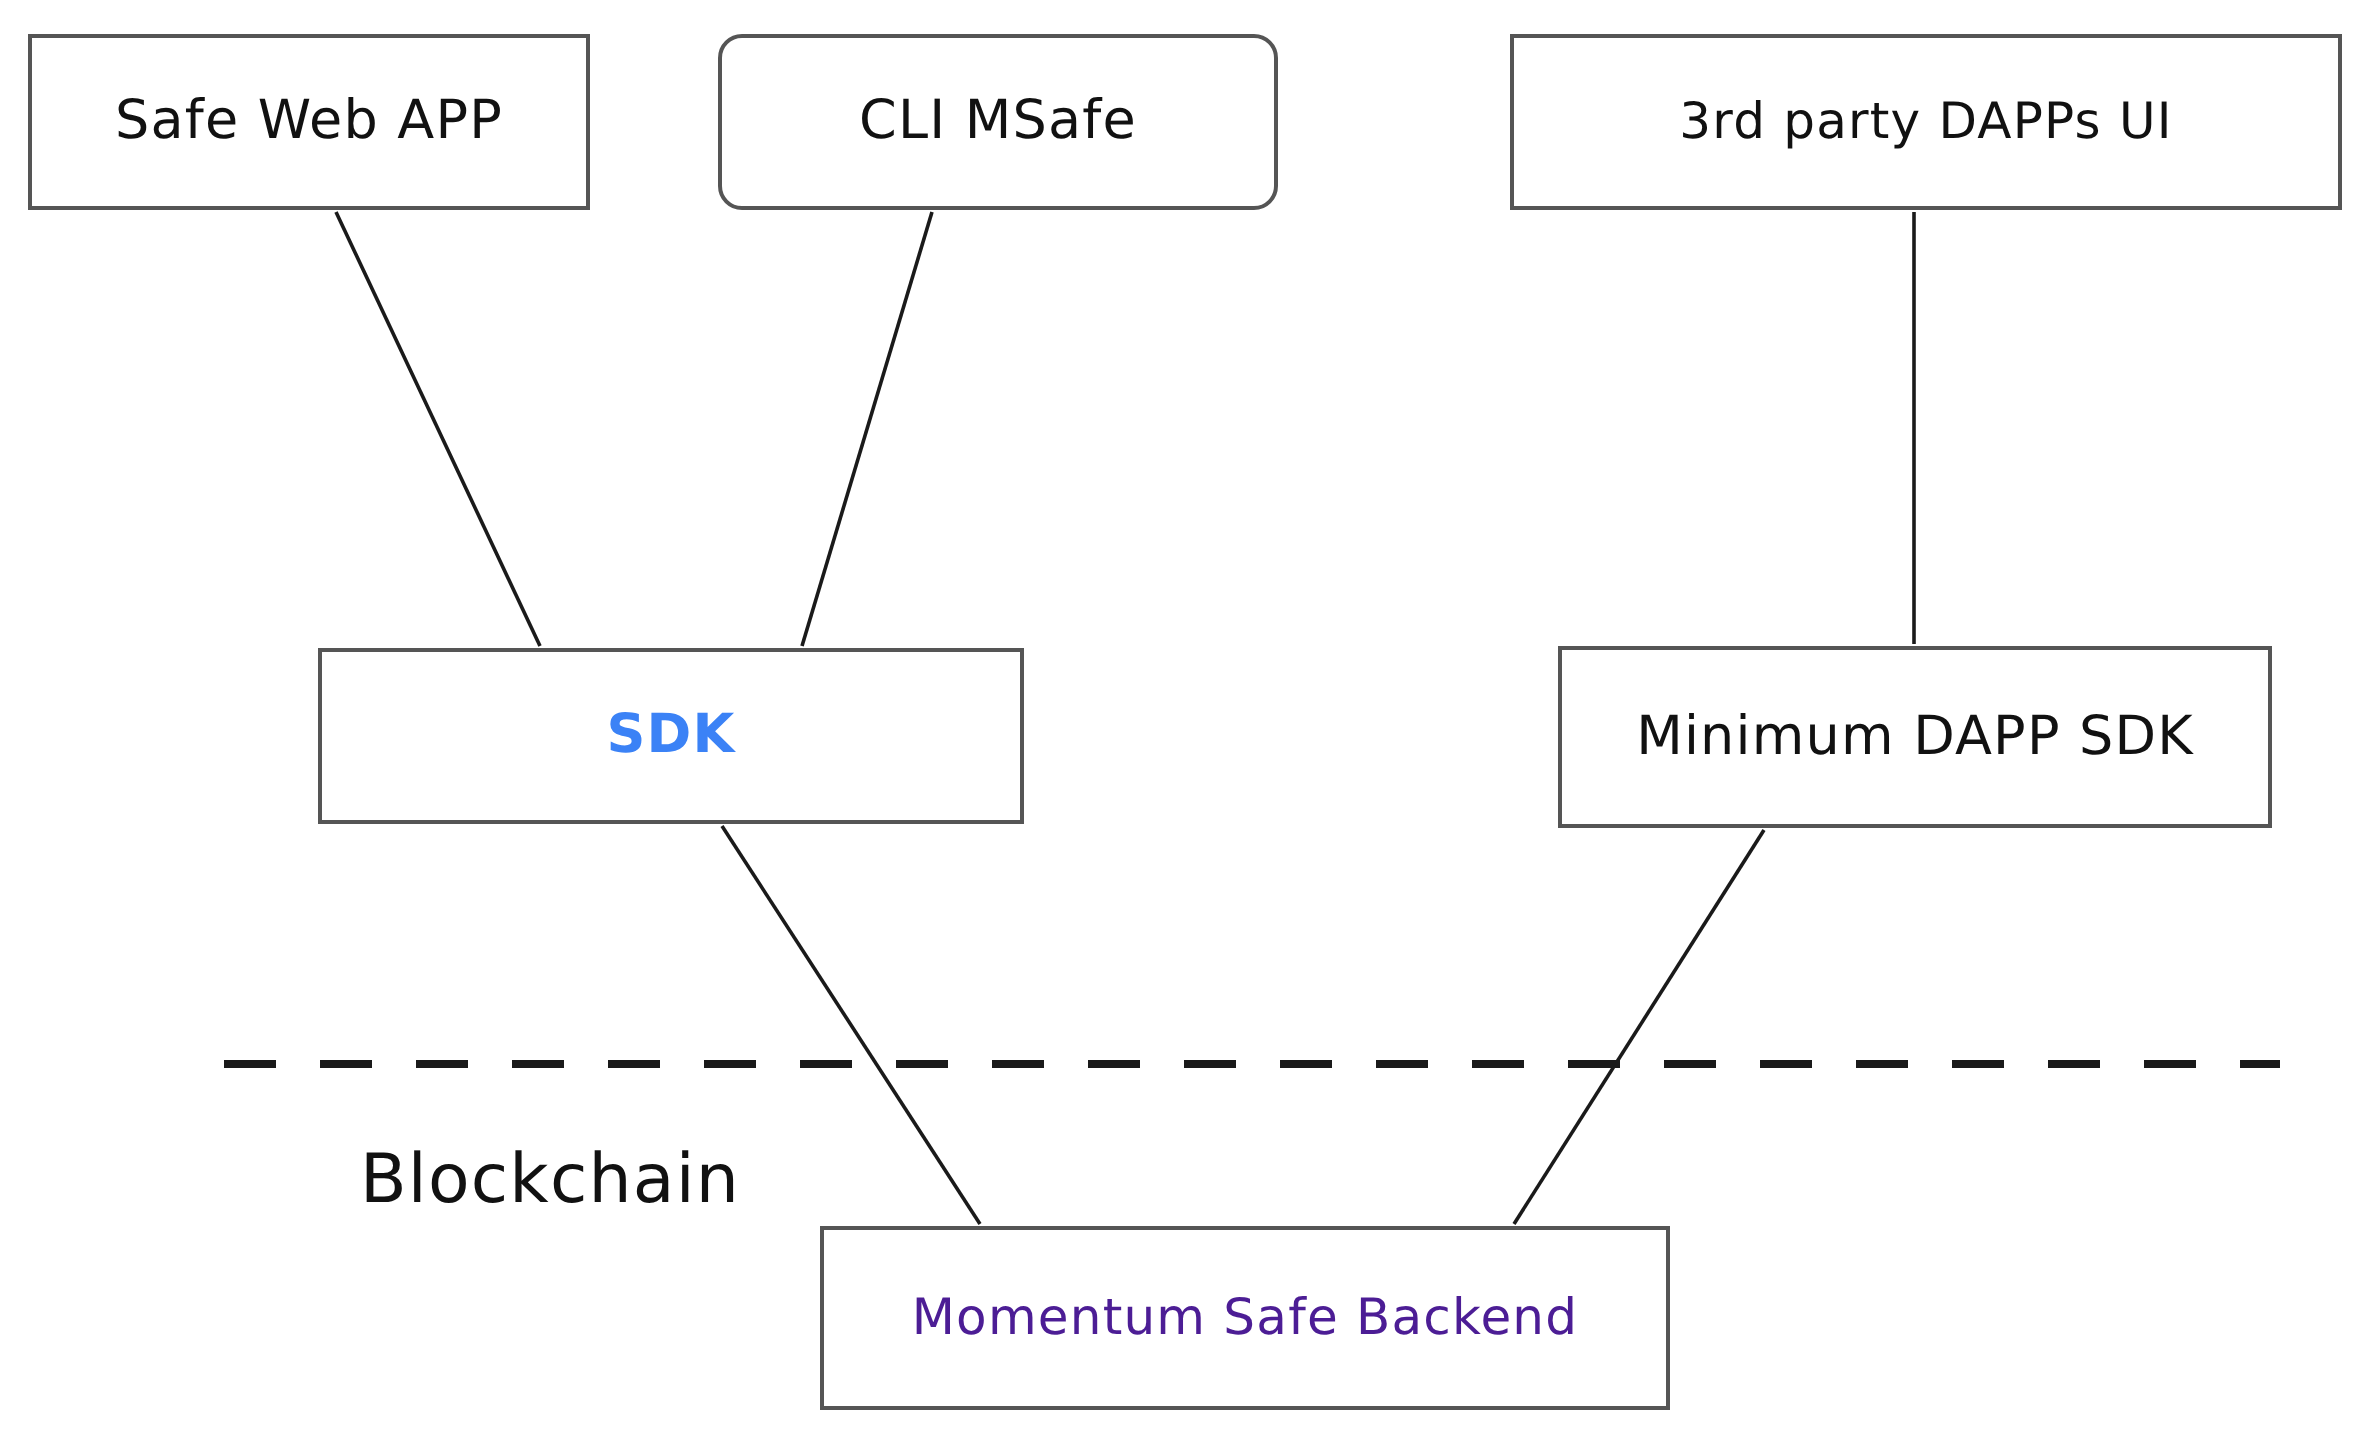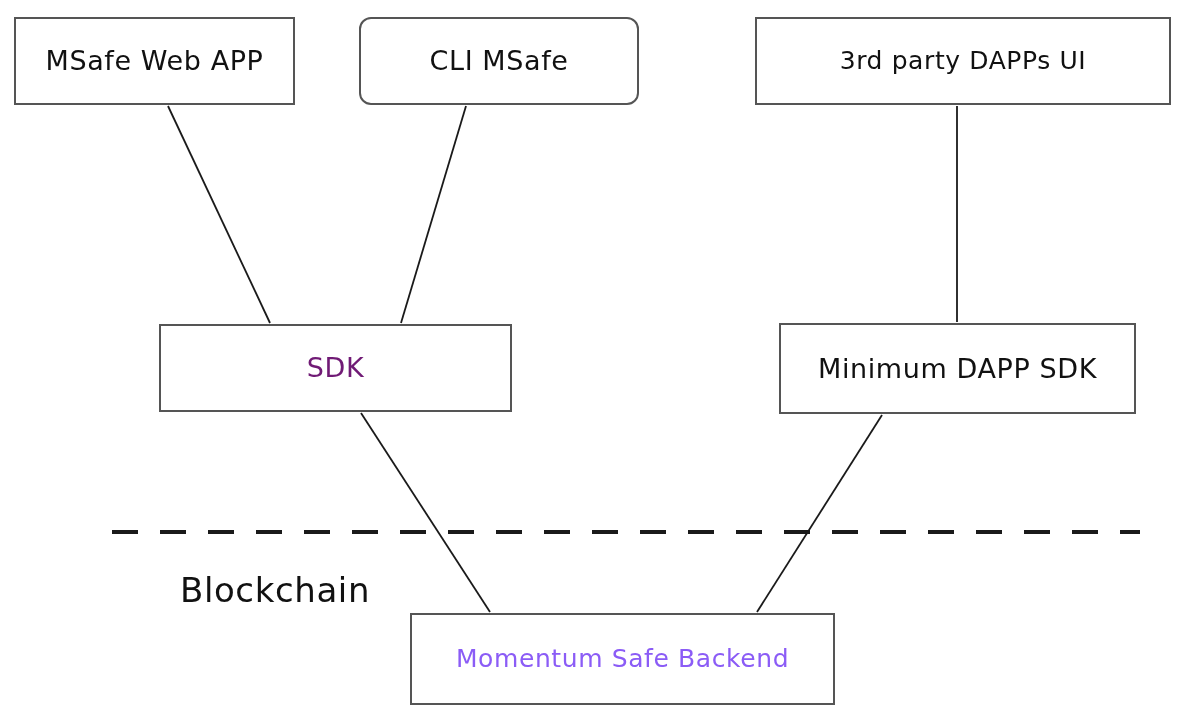--- a/index.html
+++ b/index.html
@@ -72,34 +72,34 @@
         <line x1="361" y1="413" x2="490" y2="612" stroke="#1a1a1a" stroke-width="1.8"></line>
         <line x1="882" y1="415" x2="757" y2="612" stroke="#1a1a1a" stroke-width="1.8"></line>
       </g>
     <g id="boundary-group">
         <line x1="112" y1="532" x2="1140" y2="532" stroke="#1a1a1a" stroke-width="4" stroke-dasharray="26 22"></line>
       </g>
   </svg>
 
   <div id="nodes-layer">
       <div class="node-box" style="left: 14px; top: 17px; width: 281px; height: 88px; border-color: rgb(85, 85, 85);">
-        <span class="node-label" style="color: rgb(17, 17, 17);">MSafe Web APP</span>
+        <span class="node-label" style="color: rgb(17, 17, 17);">Safe Web APP</span>
       </div>
       <div class="node-box" style="left: 359px; top: 17px; width: 280px; height: 88px; border-color: rgb(85, 85, 85); border-radius: 12px;">
         <span class="node-label" style="color: rgb(17, 17, 17);">CLI MSafe</span>
       </div>
       <div class="node-box" style="left: 755px; top: 17px; width: 416px; height: 88px; border-color: rgb(85, 85, 85);">
         <span class="node-label small" style="color: rgb(17, 17, 17);">3rd party DAPPs UI</span>
       </div>
       <div class="node-box" style="left: 159px; top: 324px; width: 353px; height: 88px; border-color: rgb(85, 85, 85);">
-        <span class="node-label" style="color: #701a75;">SDK</span>
+        <span class="node-label" style="color: #3b82f6; font-weight: bold;">SDK</span>
       </div>
       <div class="node-box" style="left: 779px; top: 323px; width: 357px; height: 91px; border-color: rgb(85, 85, 85);">
         <span class="node-label" style="color: rgb(17, 17, 17);">Minimum DAPP SDK</span>
       </div>
       <div class="node-box" style="left: 410px; top: 613px; width: 425px; height: 92px; border-color: rgb(85, 85, 85);">
-        <span class="node-label small" style="color: #8b5cf6;">Momentum Safe Backend</span>
+        <span class="node-label small" style="color: #4c1d95;">Momentum Safe Backend</span>
       </div>
     </div>
 
   <div class="boundary-label" id="boundary-label" style="left: 180px; top: 570px;">Blockchain</div>
 
 </div>
 
 </body></html>

